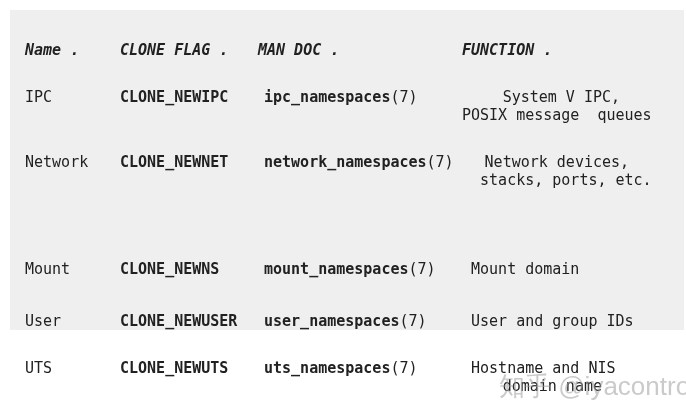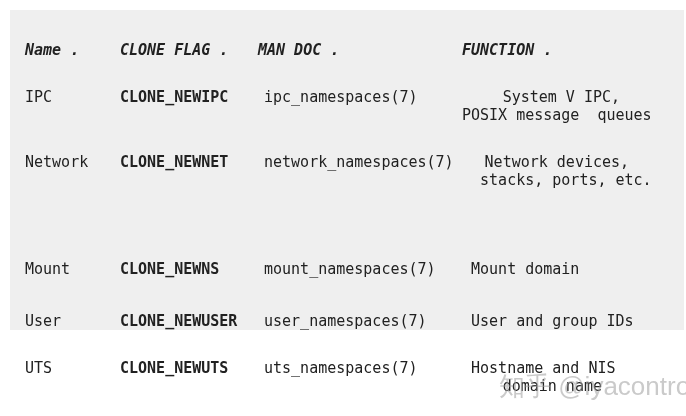--- a/index.html
+++ b/index.html
@@ -28,21 +28,21 @@
     color: #212121;
     white-space: pre;
   }
   .c1 { left: 25px; }
   .c2 { left: 120px; }
   .c3 { left: 264px; }
   .c3h { left: 258px; text-align: center; }
   .c4 { left: 462px; text-align: center; }
   .hdr { font-weight: 700; font-style: italic; }
   .flag { font-weight: 700; text-align: center; }
-  .man-name { font-weight: 400; }
+  .man-name { font-weight: 700; }
   .man-ref { font-weight: 400; }
   .watermark {
     position: absolute;
     left: 499px; top: 369px;
     font-family: "Liberation Sans", sans-serif;
     font-size: 26px;
     color: rgba(158, 158, 158, 0.55);
     white-space: nowrap;
   }
 </style>

